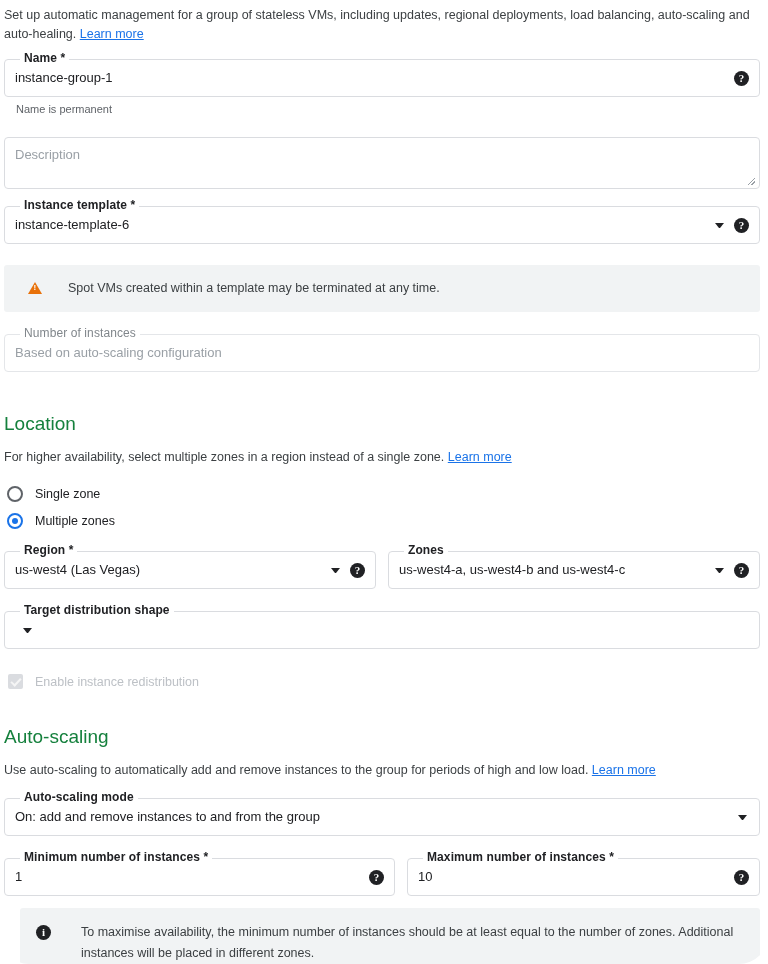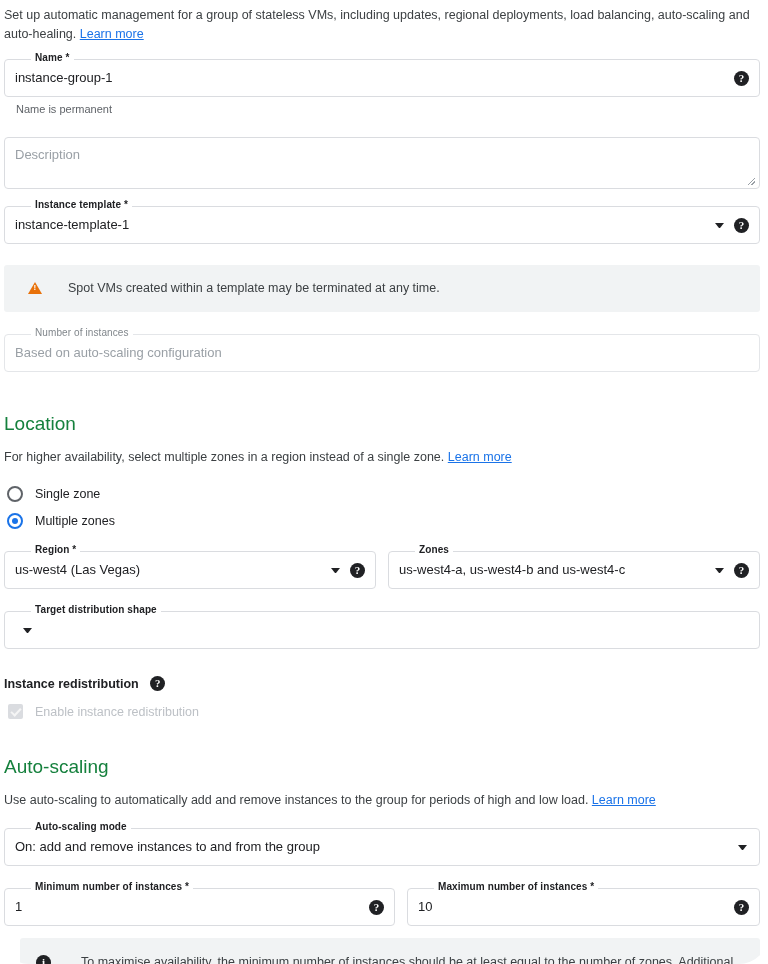--- a/index.html
+++ b/index.html
@@ -51,24 +51,24 @@
     align-items: flex-start;
     padding-top: 9px;
   }
   .field.disabled {
     background: #fff;
     border-color: #e4e6e9;
   }
   .legend {
     position: absolute;
     top: -7px;
-    left: 27px;
+    left: 16px;
     background: #fff;
     padding: 0 4px;
-    font-size: 10px;
+    font-size: 12px;
     line-height: 12px;
     font-weight: bold;
     color: #202124;
     letter-spacing: .1px;
     white-space: nowrap;
     z-index: 2;
   }
   .legend.muted { color: #80868b; font-weight: normal; }
   .value {
     font-size: 13px;
@@ -276,21 +276,21 @@
   <div class="field-wrap" style="margin:22px 8px 0 4px;">
     <div class="field textarea-field">
       <div class="value placeholder">Description</div>
       <div class="resize-grip"></div>
     </div>
   </div>
 
   <div class="field-wrap" style="margin:17px 8px 0 4px;">
     <div class="legend">Instance template *</div>
     <div class="field">
-      <div class="value">instance-template-1</div>
+      <div class="value">instance-template-6</div>
       <div class="caret"></div>
       <div class="help-icon">?</div>
     </div>
   </div>
 
   <div class="banner" style="margin:21px 8px 0 4px;">
     <div class="warn-tri"></div>
     <div class="btxt">Spot VMs created within a template may be terminated at any time.</div>
   </div>
 
@@ -338,24 +338,20 @@
   </div>
 
   <div class="field-wrap" style="margin:22px 8px 0 4px;">
     <div class="legend">Target distribution shape</div>
     <div class="field">
       <div class="caret"></div>
     </div>
   </div>
 
   <div style="margin:25px 0 0 4px;">
-    <div>
-      <span class="sub-label">Instance redistribution</span>
-      <span class="help-icon inline">?</span>
-    </div>
     <div class="check-row" style="margin-top:12px;">
       <div class="checkbox"></div>
       <div class="check-label">Enable instance redistribution</div>
     </div>
   </div>
 
   <h2 class="section" style="margin:37px 0 0 4px;">Auto-scaling</h2>
   <div class="section-desc" style="margin:13px 8px 0 4px;">
     <span>Use auto-scaling to automatically add and remove instances to the group for periods of high and low load.</span>
     <span class="link">Learn more</span>

